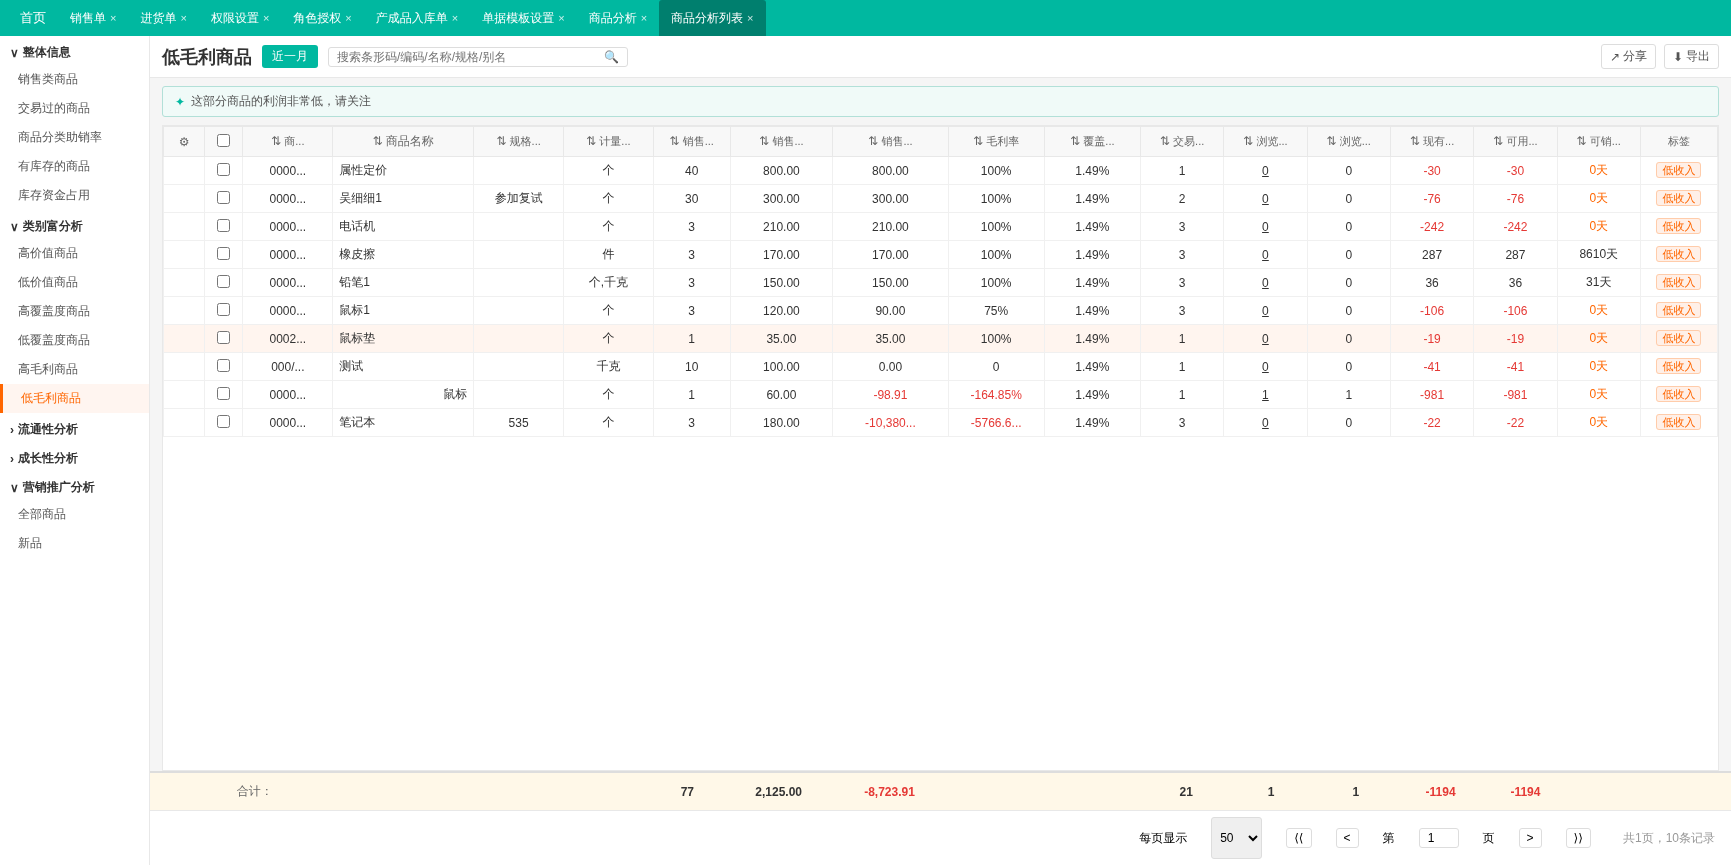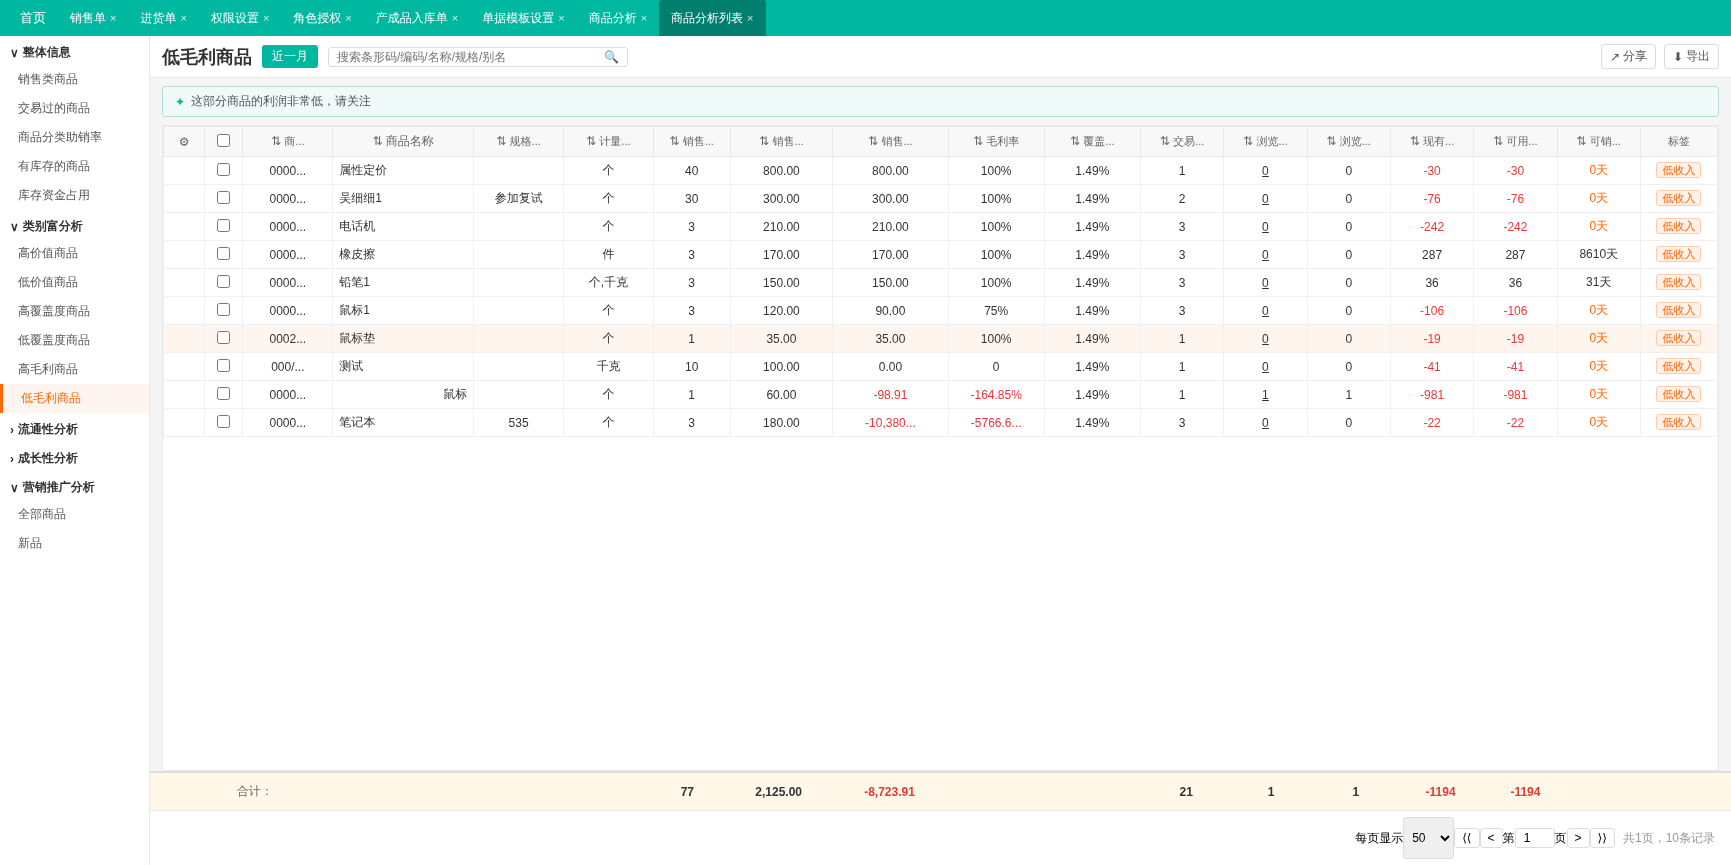--- a/index.html
+++ b/index.html
@@ -191,21 +191,21 @@
     .underline-link { text-decoration: underline; color: #333; cursor: pointer; }
 
     
     .pagination {
       background: #fff;
       border-top: 1px solid #e8e8e8;
       padding: 6px 16px;
       display: flex;
       align-items: center;
       justify-content: flex-end;
-      gap: 0;
+      gap: 24px;
       font-size: 12px;
     }
     .pagination select {
       padding: 12px 4px;
       border: 1px solid #ddd;
       border-radius: 3px;
     }
     .pagination .page-nav-btn {
       padding: 2px 7px;
       border: 1px solid #ddd;

